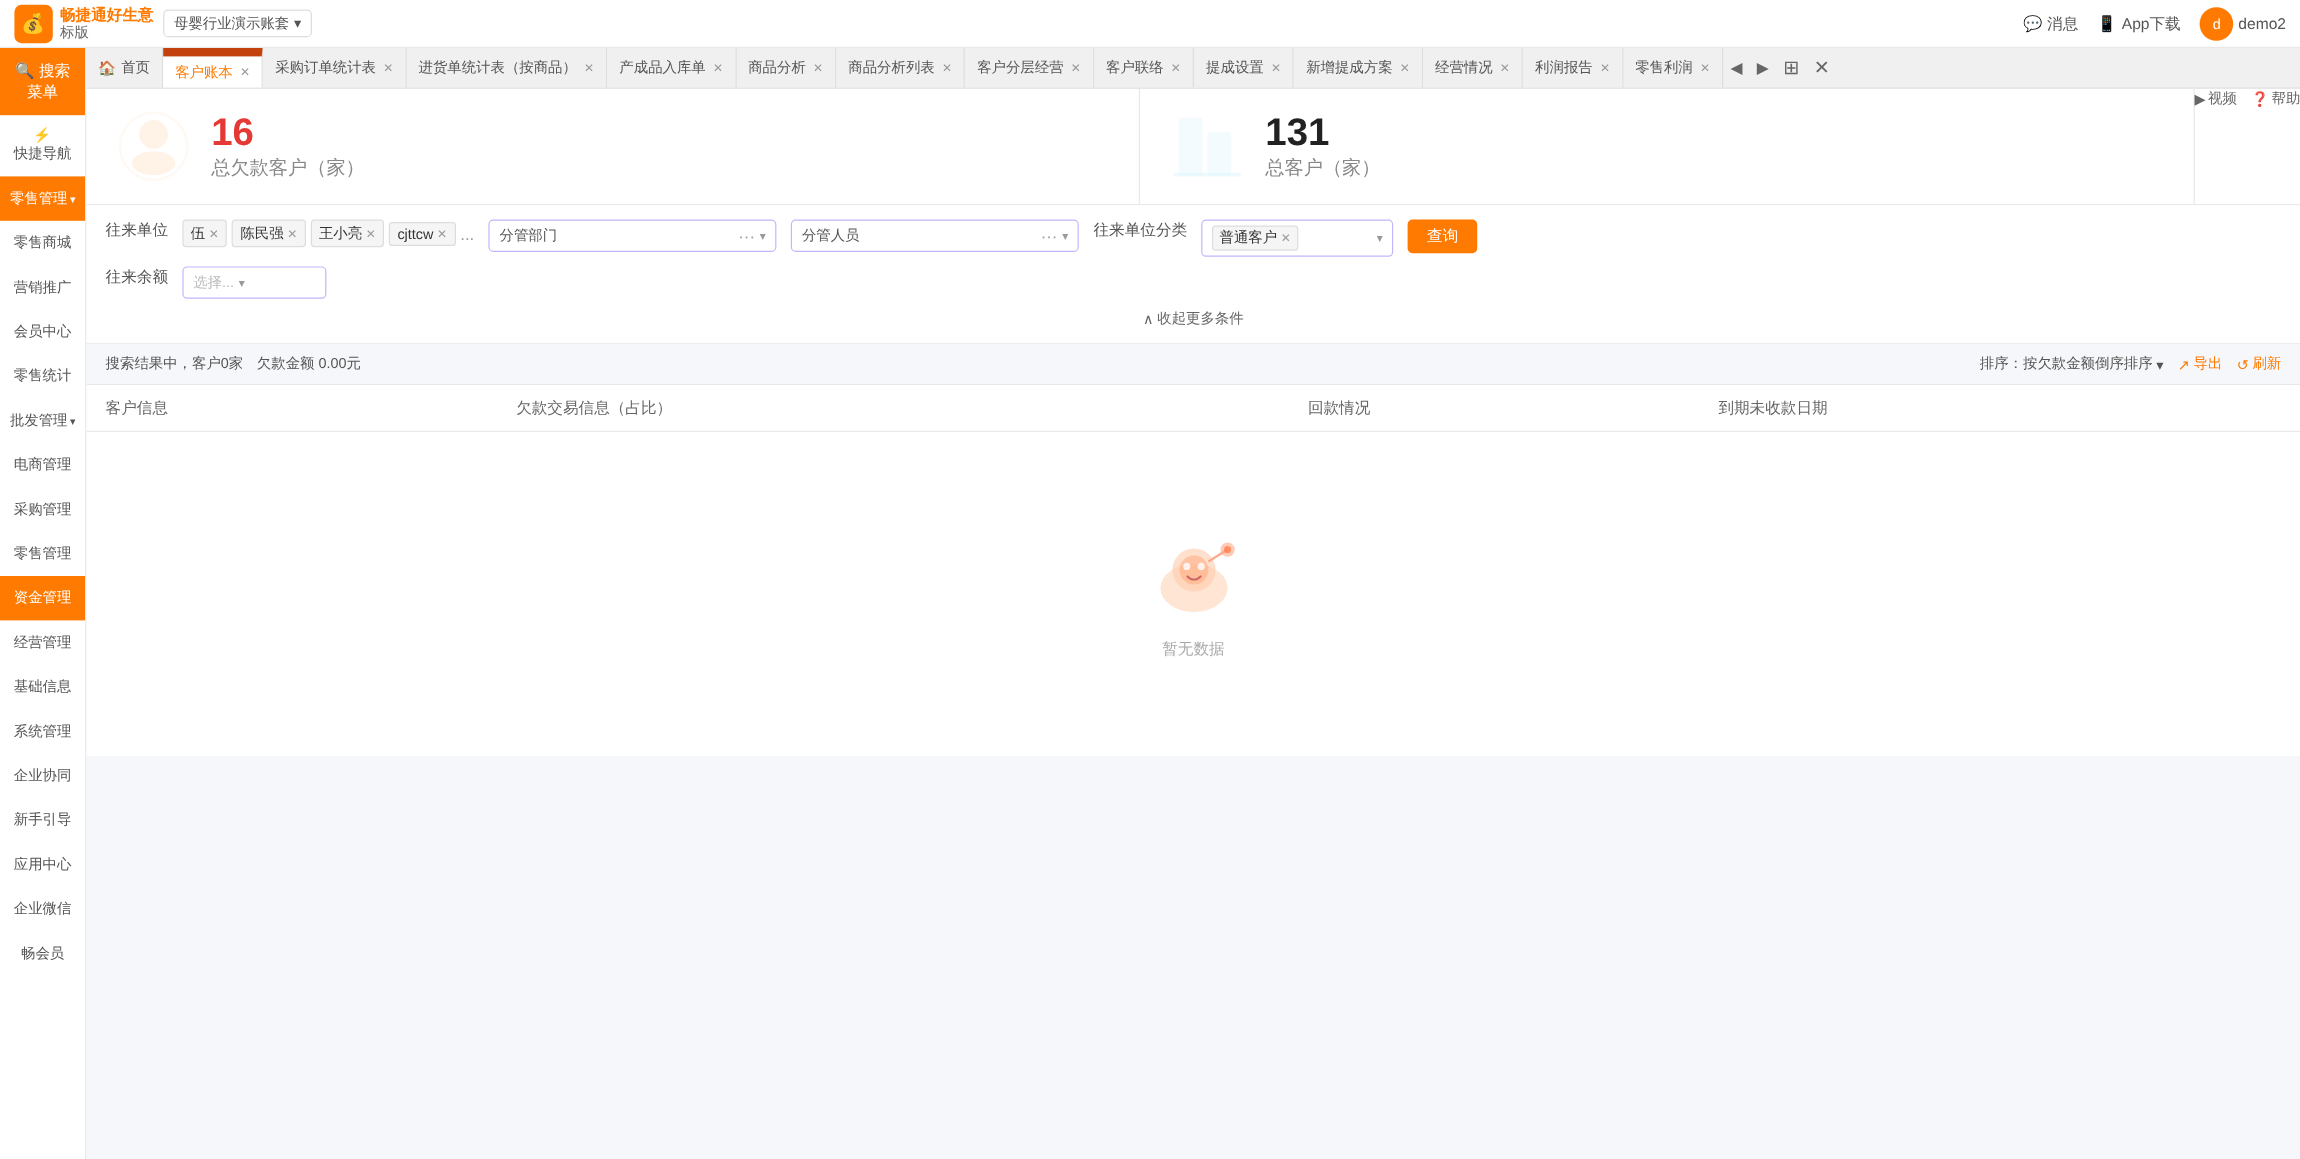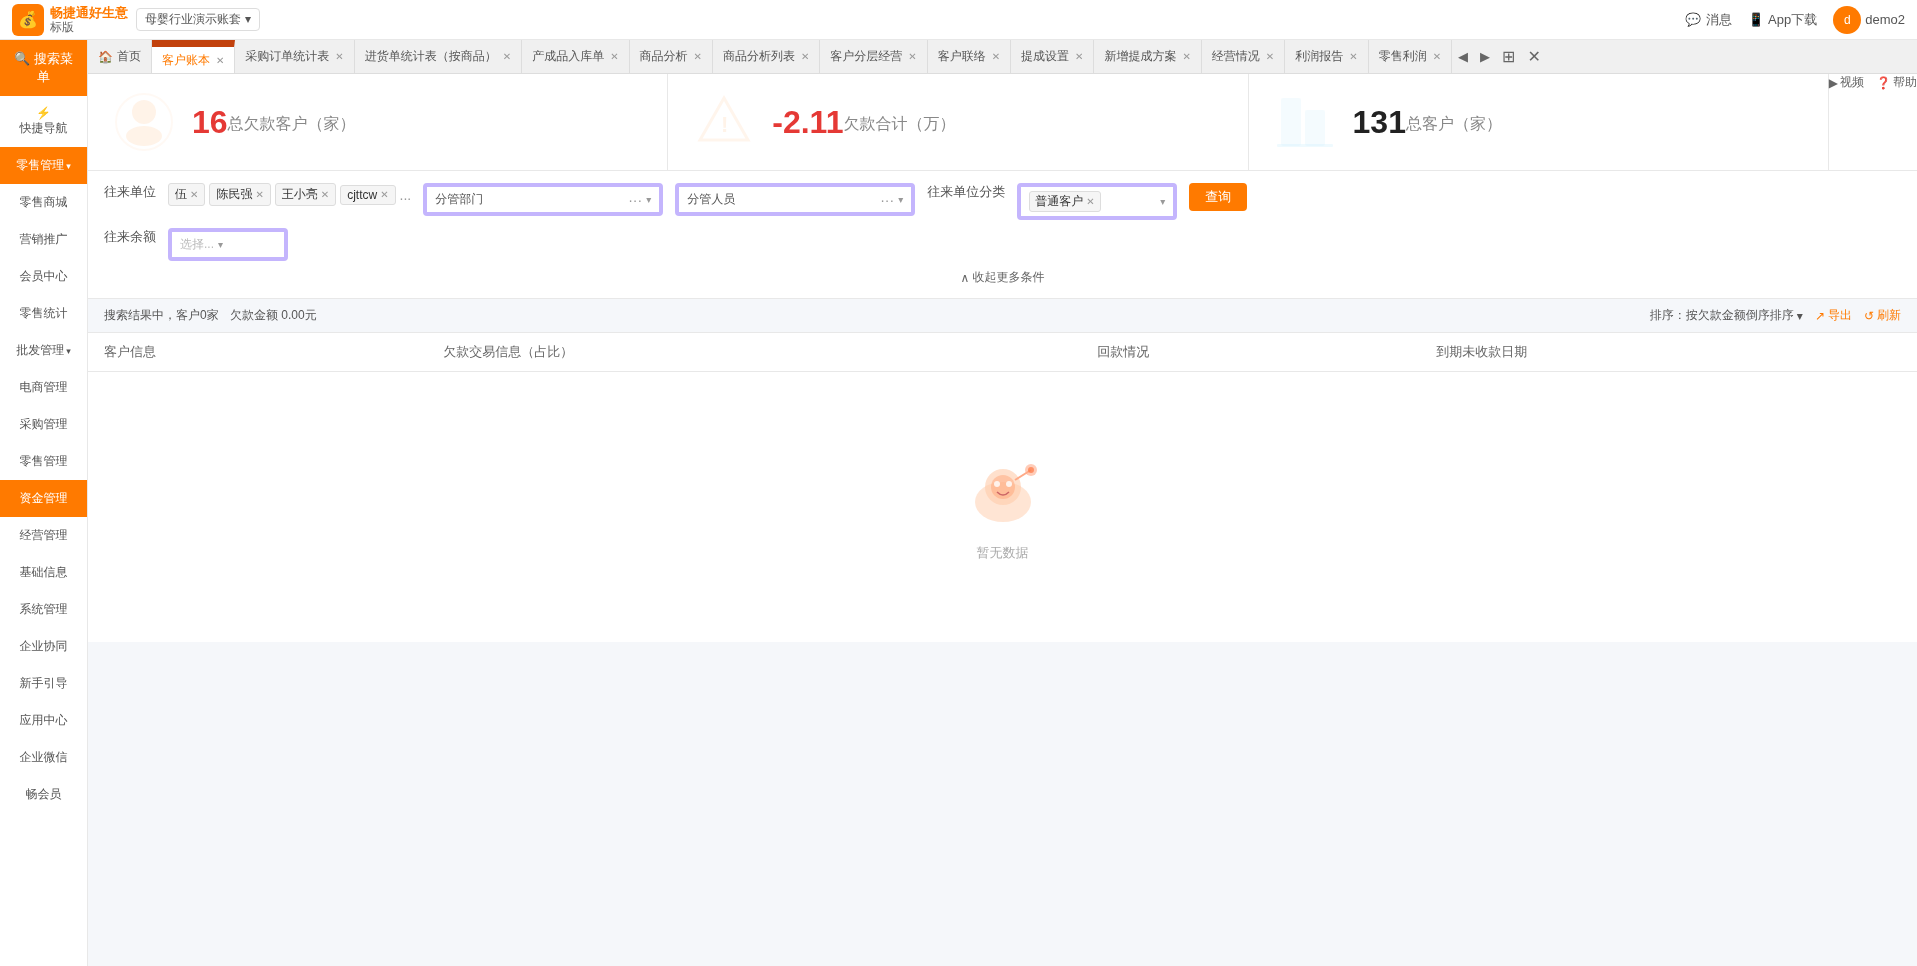--- a/index.html
+++ b/index.html
@@ -14,21 +14,21 @@
     .logo-text .brand { color: #ff7a00; font-weight: bold; font-size: 13px; }
     .demo-selector { display: flex; align-items: center; gap: 4px; border: 1px solid #ddd; border-radius: 4px; padding: 2px 8px; cursor: pointer; font-size: 12px; color: #555; background: #fff; font-family: Liberation Serif, serif; }
     .top-bar-right { display: flex; align-items: center; gap: 16px; }
     .top-bar-right .action-item { display: flex; align-items: center; gap: 4px; cursor: pointer; font-size: 13px; color: #555; }
     .avatar { width: 28px; height: 28px; border-radius: 50%; background: #ff7a00; display: flex; align-items: center; justify-content: center; color: #fff; font-size: 12px; }
 
     
     .main-layout { display: flex; flex: 1; overflow: hidden; }
 
     
-    .sidebar { width: 88px; background: #fff; border-right: 1px solid #e8e8e8; display: flex; flex-direction: column; overflow-y: auto; flex-shrink: 0; }
+    .sidebar { width: 72px; background: #fff; border-right: 1px solid #e8e8e8; display: flex; flex-direction: column; overflow-y: auto; flex-shrink: 0; }
     .sidebar-search { padding: 10px 8px; background: #ff7a00; color: #fff; text-align: center; font-size: 13px; cursor: pointer; }
     .sidebar-item { padding: 10px 6px; text-align: center; font-size: 12px; color: #555; cursor: pointer; }
     .sidebar-item.active { background: #ff7a00; color: #fff; }
     .sidebar-item.has-arrow { display: flex; align-items: center; justify-content: center; gap: 2px; }
 
     
     .content-area { flex: 1; display: flex; flex-direction: column; overflow: hidden; }
 
     
     .tab-bar { background: #f0f0f0; display: flex; align-items: center; height: 34px; border-bottom: 1px solid #ddd; overflow: hidden; flex-shrink: 0; }
@@ -39,38 +39,38 @@
 
     
     .page-content { flex: 1; overflow-y: auto; padding: 0; background: #f5f7fa; }
 
     
     .stats-row { display: flex; background: #fff; border-bottom: 1px solid #e8e8e8; }
     .stat-card { flex: 1; padding: 16px 24px; display: flex; align-items: center; gap: 16px; border-right: 1px solid #e8e8e8; }
     .stat-card:last-child { border-right: none; }
     .stat-icon { width: 64px; height: 64px; display: flex; align-items: center; justify-content: center; }
     .stat-icon svg { opacity: 0.3; }
-    .stat-info { display: flex; flex-direction: row; align-items: center; }
+    .stat-info { display: flex; flex-direction: column; }
     .stat-value { font-size: 32px; font-weight: bold; line-height: 1; }
     .stat-value.red { color: #e53935; }
     .stat-value.dark { color: #222; }
     .stat-label { font-size: 16px; color: #888; margin-top: 4px; }
     .stat-actions { margin-left: auto; display: flex; gap: 12px; align-items: flex-start; }
     .stat-action-btn { font-size: 12px; color: #666; display: flex; align-items: center; gap: 2px; cursor: pointer; }
 
     
     .filter-bar { background: #fff; padding: 12px 16px; border-bottom: 1px solid #e8e8e8; }
     .filter-row { display: flex; align-items: flex-start; gap: 12px; flex-wrap: wrap; margin-bottom: 8px; }
     .filter-row:last-child { margin-bottom: 0; }
     .filter-label { font-size: 13px; color: #555; white-space: nowrap; }
     .filter-tags { display: flex; gap: 4px; flex-wrap: wrap; align-items: center; }
     .filter-tag { display: flex; align-items: center; gap: 3px; background: #f5f5f5; border: 1px solid #ddd; border-radius: 3px; padding: 2px 6px; font-size: 12px; color: #333; }
     .filter-tag .tag-close { cursor: pointer; color: #999; font-size: 10px; }
     .filter-more { color: #ff7a00; font-size: 12px; cursor: pointer; }
-    .filter-select { display: flex; align-items: center; border: 4px solid #c4b5fd; border-radius: 4px; padding: 4px 8px; font-size: 12px; color: #555; background: #fff; cursor: pointer; min-width: 160px; gap: 4px; }
+    .filter-select { display: flex; align-items: center; border: 1px solid #c4b5fd; border-radius: 4px; padding: 4px 8px; font-size: 12px; color: #555; background: #fff; cursor: pointer; min-width: 160px; gap: 4px; }
     .filter-select-wide { min-width: 240px; }
     .search-btn { background: #ff7a00; color: #fff; border: none; border-radius: 4px; padding: 5px 16px; font-size: 13px; cursor: pointer; white-space: nowrap; }
     .collapse-btn { display: flex; align-items: center; gap: 3px; font-size: 12px; color: #666; cursor: pointer; justify-content: center; margin-top: 4px; }
 
     
     .result-bar { background: #f5f7fa; padding: 8px 16px; display: flex; align-items: center; justify-content: space-between; border-bottom: 1px solid #e8e8e8; }
     .result-info { font-size: 12px; color: #555; }
     .result-actions { display: flex; align-items: center; gap: 12px; font-size: 12px; color: #555; }
     .result-actions .sort-item { display: flex; align-items: center; gap: 3px; cursor: pointer; margin-left: 44px; }
     .result-actions .btn-action { display: flex; align-items: center; gap: 3px; cursor: pointer; color: #ff7a00; }
@@ -268,32 +268,20 @@
               <ellipse cx="32" cy="46" rx="18" ry="10" fill="#ff7a00" opacity="0.3"></ellipse>
               <circle cx="32" cy="32" r="28" fill="none" stroke="#ff7a00" stroke-width="2" opacity="0.15"></circle>
             </svg>
           </div>
           <div class="stat-info">
             <span class="stat-value red">16</span>
             <span class="stat-label">总欠款客户（家）</span>
           </div>
         </div>
 
-        <div class="stat-card">
-          <div class="stat-icon">
-            <svg width="64" height="64" viewBox="0 0 64 64">
-              <polygon points="32,8 56,50 8,50" fill="none" stroke="#ff7a00" stroke-width="3" opacity="0.25"></polygon>
-              <text x="29" y="42" font-size="22" fill="#ff7a00" opacity="0.3" font-weight="bold">!</text>
-            </svg>
-          </div>
-          <div class="stat-info">
-            <span class="stat-value red">-2.11</span>
-            <span class="stat-label">欠款合计（万）</span>
-          </div>
-        </div>
 
         <div class="stat-card">
           <div class="stat-icon">
             <svg width="64" height="64" viewBox="0 0 64 64">
               <rect x="8" y="8" width="20" height="48" rx="2" fill="#4fc3f7" opacity="0.2"></rect>
               <rect x="32" y="20" width="20" height="36" rx="2" fill="#4fc3f7" opacity="0.2"></rect>
               <rect x="4" y="54" width="56" height="3" rx="1" fill="#4fc3f7" opacity="0.3"></rect>
             </svg>
           </div>
           <div class="stat-info">

